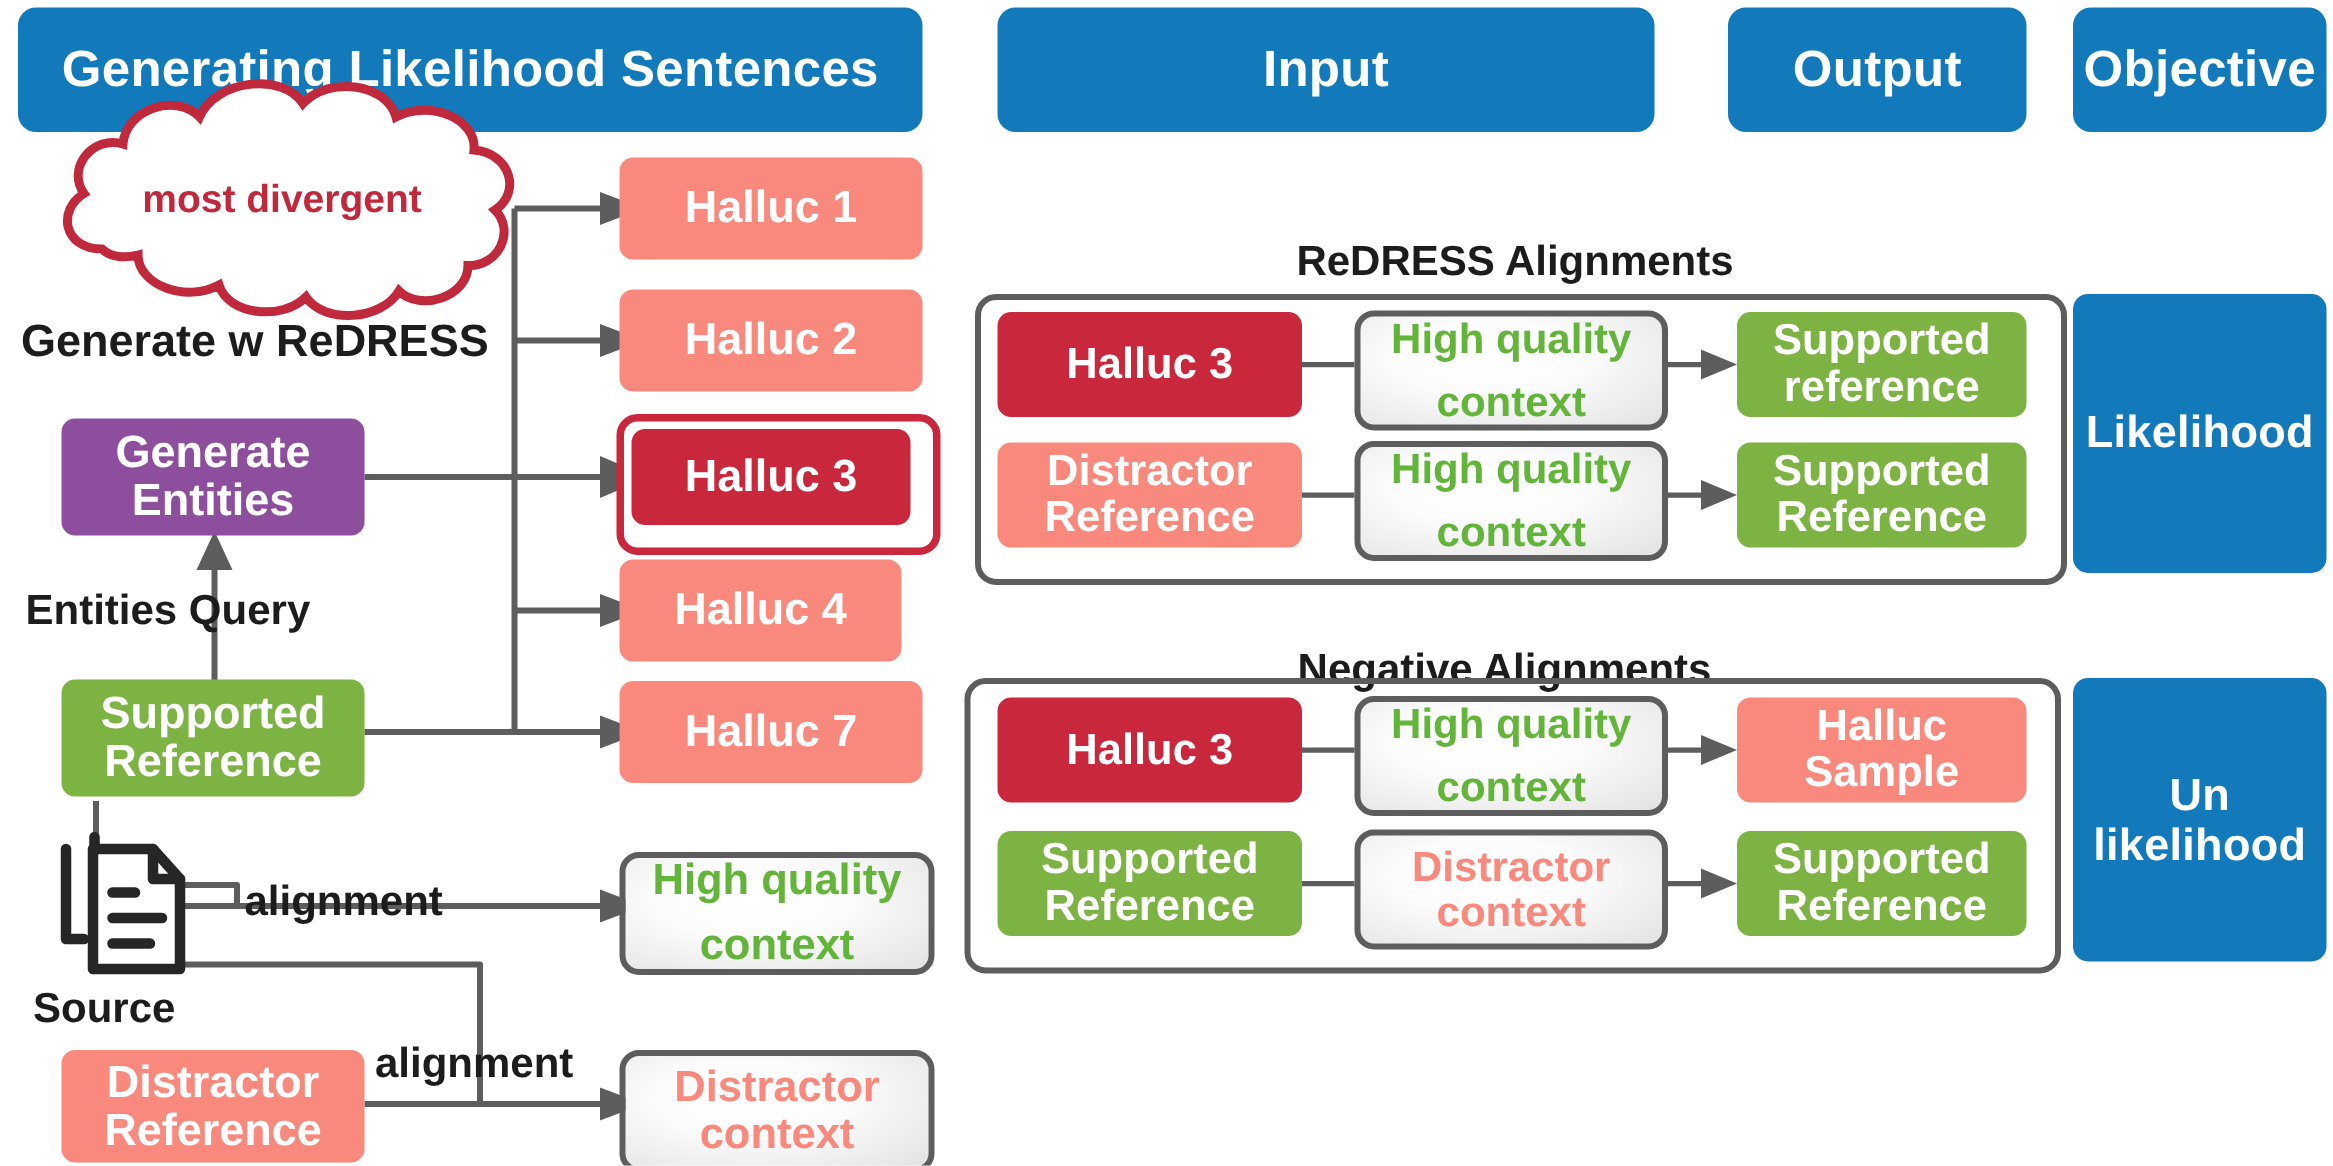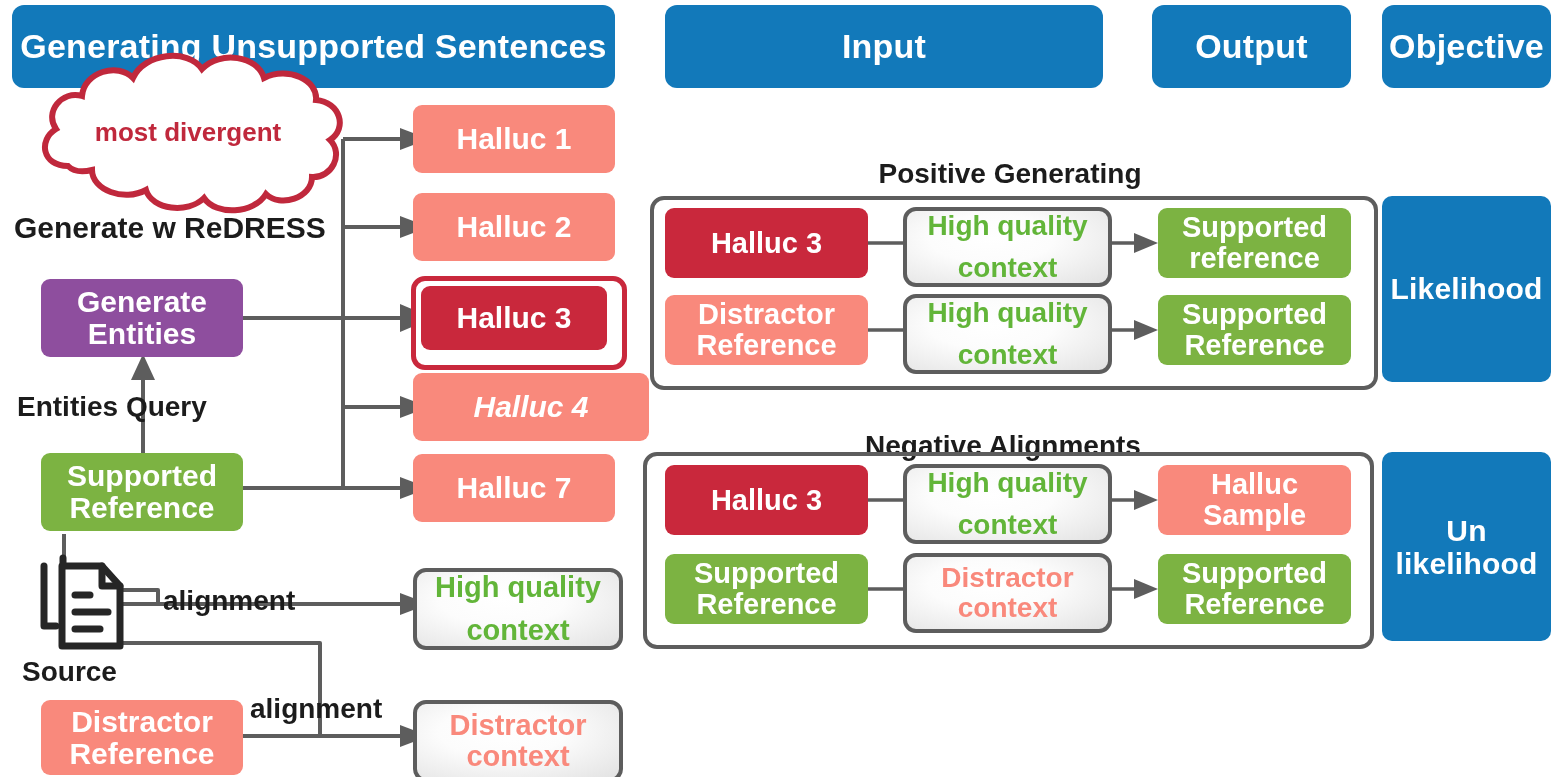--- a/index.html
+++ b/index.html
@@ -44,21 +44,21 @@
   .doc-fill{fill:#ffffff;stroke:#262626;stroke-width:7;stroke-linejoin:round;}
   .cloudtxt{position:absolute;color:#c0283c;font-weight:bold;text-align:center;
             line-height:1.05;white-space:nowrap;}
 </style>
 </head>
 <body>
 
 <div id="stage">
 
   <div class="hdr" style="left:12px;top:5px;width:603px;height:83px;">
-    <span>Generating Unsupported Sentences</span>
+    <span>Generating Likelihood Sentences</span>
   </div>
   <div class="hdr" style="left:665px;top:5px;width:438px;height:83px;">
     <span>Input</span>
   </div>
   <div class="hdr" style="left:1152px;top:5px;width:199px;height:83px;">
     <span>Output</span>
   </div>
   <div class="hdr" style="left:1382px;top:5px;width:169px;height:83px;">
     <span>Objective</span>
   </div>
@@ -166,37 +166,37 @@
   </div>
   <div class="node salmon" style="left:413px;top:193px;width:202px;height:68px;font-size:30px;">
     <span>Halluc 2</span>
   </div>
 
   <div class="hl-ring" style="left:411px;top:276px;width:206px;height:84px;"></div>
   <div class="node crimson" style="left:421px;top:286px;width:186px;height:64px;font-size:30px;">
     <span>Halluc 3</span>
   </div>
 
-  <div class="node salmon" style="left:413px;top:373px;width:236px;height:68px;font-size:30px;font-style:italic;">
+  <div class="node salmon" style="left:413px;top:373px;width:188px;height:68px;font-size:30px;">
     <span>Halluc 4</span>
   </div>
   <div class="node salmon" style="left:413px;top:454px;width:202px;height:68px;font-size:30px;">
     <span>Halluc 7</span>
   </div>
 
   <div class="ctx good" style="left:413px;top:568px;width:202px;height:74px;font-size:29px;">
     <span>High quality</span>
     <span>context</span>
   </div>
   <div class="ctx bad" style="left:413px;top:700px;width:202px;height:74px;font-size:29px;">
     <span>Distractor</span>
     <span>context</span>
   </div>
 
-  <div class="grplabel" style="left:650px;top:158px;width:720px;">Positive Generating</div>
+  <div class="grplabel" style="left:650px;top:158px;width:720px;">ReDRESS Alignments</div>
   <div class="grp" style="left:650px;top:196px;width:720px;height:186px;"></div>
 
   <div class="node crimson" style="left:665px;top:208px;width:203px;height:70px;font-size:29px;">
     <span>Halluc 3</span>
   </div>
   <div class="ctx good" style="left:903px;top:207px;width:201px;height:72px;font-size:28px;">
     <span>High quality</span>
     <span>context</span>
   </div>
   <div class="node green" style="left:1158px;top:208px;width:193px;height:70px;font-size:29px;">

